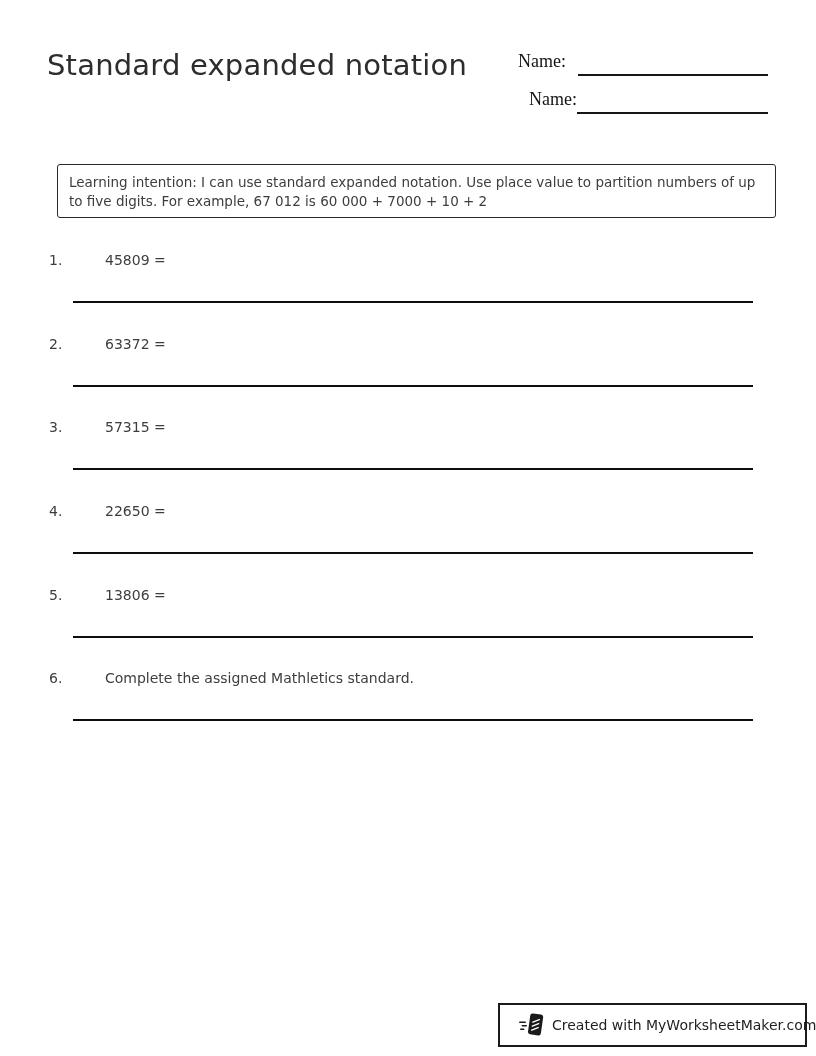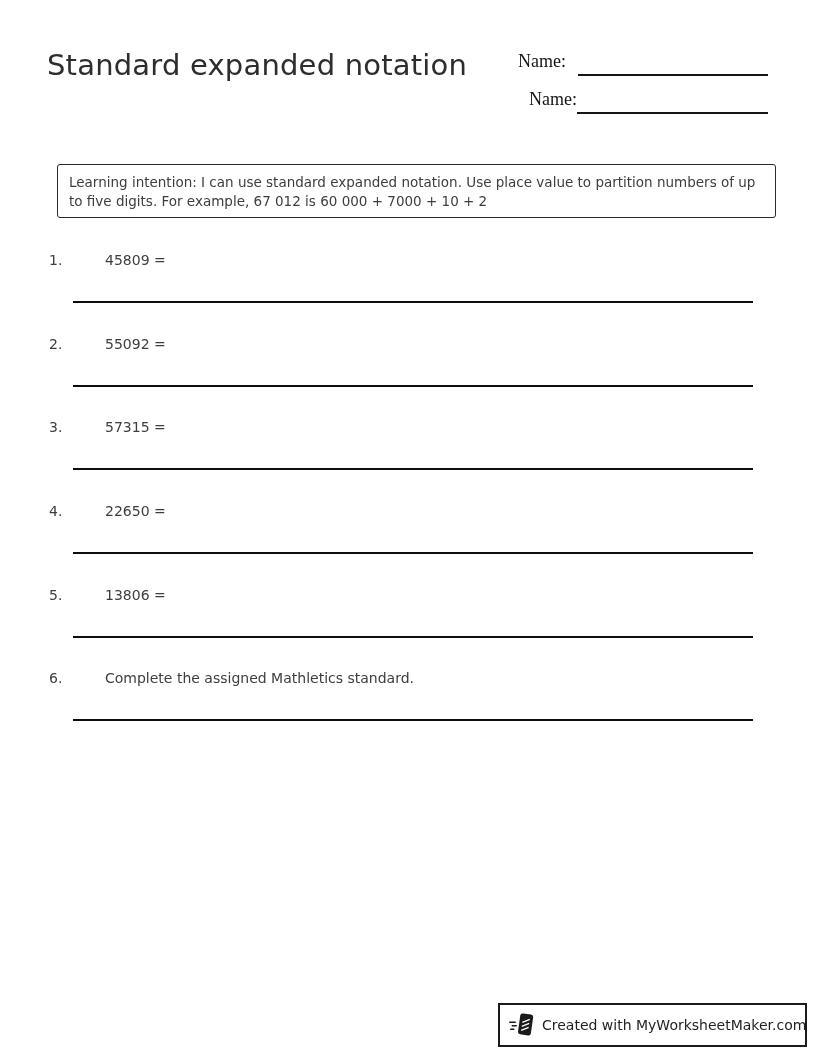--- a/index.html
+++ b/index.html
@@ -91,21 +91,21 @@
     position: absolute;
     left: 498px;
     top: 1003px;
     width: 309px;
     height: 44px;
     box-sizing: border-box;
     border: 2px solid #1b1b1b;
     display: flex;
     align-items: center;
     gap: 7px;
-    padding: 0 9px;
+    padding: 0 19px;
   }
   .footer-badge .credit-text {
     font-size: 14px;
     color: #1f1f1f;
     white-space: nowrap;
   }
   .logo { display: inline-flex; align-items: center; }
 </style>
 </head>
 <body>
@@ -125,21 +125,21 @@
 
   <div class="questions">
   <div class="question">
     <span class="q-num">1.</span>
     <span class="q-text">45809 =</span>
     <div class="answer-line"></div>
   </div>
 
   <div class="question">
     <span class="q-num">2.</span>
-    <span class="q-text">55092 =</span>
+    <span class="q-text">63372 =</span>
     <div class="answer-line"></div>
   </div>
 
   <div class="question">
     <span class="q-num">3.</span>
     <span class="q-text">57315 =</span>
     <div class="answer-line"></div>
   </div>
 
   <div class="question">

